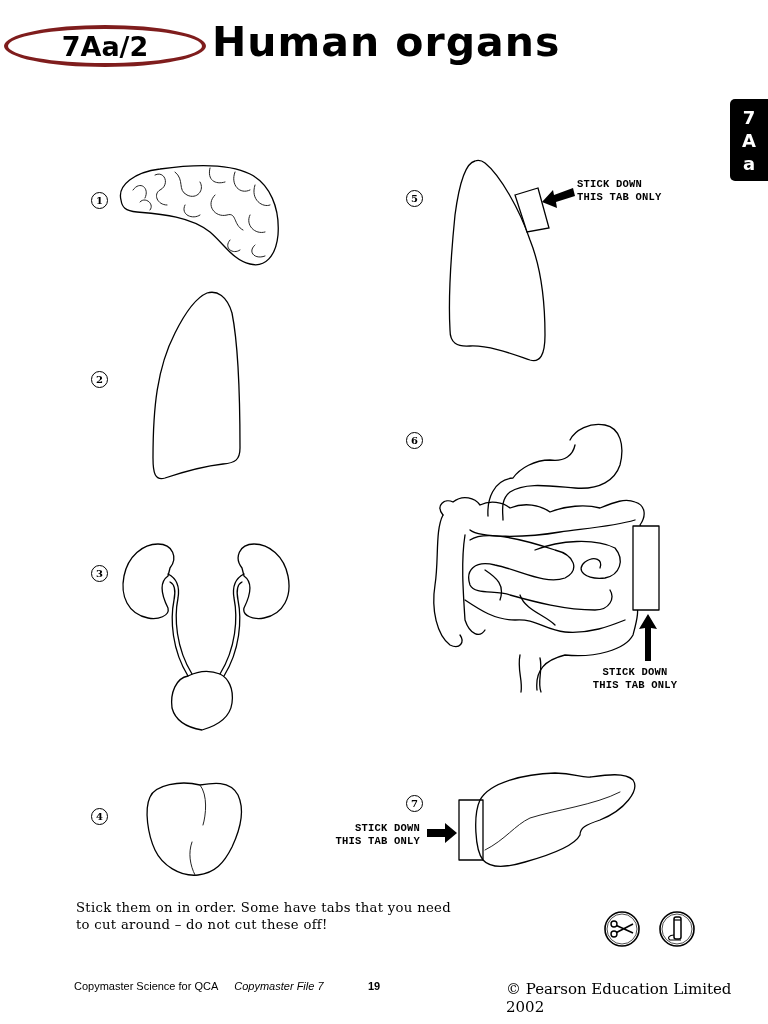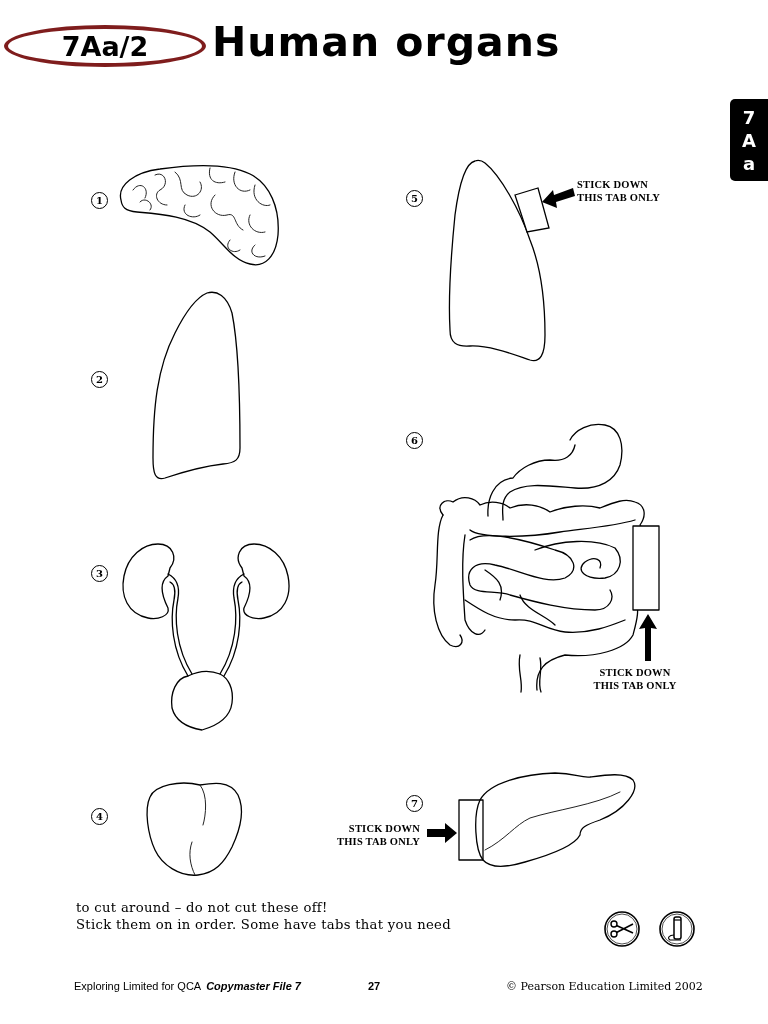--- a/index.html
+++ b/index.html
@@ -30,43 +30,43 @@
   }
 
   .organ-svg { position: absolute; overflow: visible; }
   .organ-svg path, .organ-svg rect, .organ-svg ellipse, .organ-svg polyline {
     fill: none; stroke: #000; stroke-width: 1.3; stroke-linejoin: round; stroke-linecap: round;
   }
   .organ-svg .thin { stroke-width: 1; stroke: #222; }
   .organ-svg .fillblack { fill: #000; stroke: none; }
 
   .stick-label {
-    position: absolute; font-family: Liberation Serif, serif; font-weight: bold;
+    position: absolute; font-family: Liberation Mono, monospace; font-weight: bold;
     font-size: 10.5px; line-height: 13px; letter-spacing: 0.2px; white-space: nowrap;
   }
   .stick-label span { display: block; }
   .right { text-align: right; }
   .center { text-align: center; }
 
   .instructions {
     position: absolute; left: 76px; top: 900px; width: 420px;
     font-family: "DejaVu Serif", serif; font-size: 13.2px; line-height: 16.5px; letter-spacing: 0.3px;
   }
   .instructions span { display: block; }
 
   .tool-icon { position: absolute; width: 38px; height: 38px; }
 
   .footer {
     position: absolute; top: 980px; left: 74px; right: 0; height: 18px;
     font-family: "Liberation Sans", sans-serif; font-size: 11px;
   }
   .footer .left { position: absolute; left: 0; top: 0; }
-  .footer .left b { font-weight: bold; font-style: italic; margin-left: 5px; }
+  .footer .left b { font-weight: normal; font-style: italic; margin-left: 16px; }
   .footer .page { position: absolute; left: 294px; top: 0; font-weight: bold; }
-  .footer .copy { position: absolute; left: 432px; top: 0; font-family: "DejaVu Serif", serif; font-size: 11px; }
+  .footer .copy { position: absolute; left: 432px; top: 0; font-family: "DejaVu Serif", serif; font-size: 15px; }
 </style>
 </head>
 <body>
 
 <div class="header-oval">
   <span class="header-code">7Aa/2</span>
 </div>
 <div class="page-title">Human organs</div>
 
 <div class="side-tab">
@@ -152,36 +152,36 @@
 </svg>
 <svg class="organ-svg" style="left:427px;top:823px;" width="32" height="20">
   <polygon class="fillblack" points="0,6 18,6 18,0 30,10 18,20 18,14 0,14"></polygon>
 </svg>
 <div class="stick-label right" style="left:318px;top:822px;width:102px;">
   <span>STICK DOWN</span>
   <span>THIS TAB ONLY</span>
 </div>
 
 <div class="instructions">
+  <span>Stick them on in order. Some have tabs that you need</span>
   <span>to cut around – do not cut these off!</span>
-  <span>Stick them on in order. Some have tabs that you need</span>
 </div>
 
 <svg class="tool-icon" style="left:603px;top:910px;" viewBox="0 0 38 38">
   <circle cx="19" cy="19" r="17" fill="none" stroke="#000" stroke-width="1.6"></circle>
   <circle cx="19" cy="19" r="15" fill="none" stroke="#000" stroke-width="0.7"></circle>
   <circle cx="11" cy="14" r="3" fill="none" stroke="#000" stroke-width="1.4"></circle>
   <circle cx="11" cy="24" r="3" fill="none" stroke="#000" stroke-width="1.4"></circle>
   <path d="M13.5,15.5 L30,23 M13.5,22.5 L30,14" stroke="#000" stroke-width="1.6" fill="none"></path>
 </svg>
 <svg class="tool-icon" style="left:658px;top:910px;" viewBox="0 0 38 38">
   <circle cx="19" cy="19" r="17" fill="none" stroke="#000" stroke-width="1.6"></circle>
   <circle cx="19" cy="19" r="15" fill="none" stroke="#000" stroke-width="0.7"></circle>
   <rect x="16" y="7" width="7" height="22" rx="2" fill="none" stroke="#000" stroke-width="1.5"></rect>
   <path d="M16,10 L23,10" stroke="#000" stroke-width="1.2"></path>
   <path d="M16,25 C11,25 9,28 12,30 L23,30" stroke="#000" stroke-width="1.2" fill="none"></path>
 </svg>
 
 <div class="footer">
-  <span class="left"><span>Exploring Limited for QCA</span><b>Copymaster File 7</b></span>
-  <span class="page">27</span>
+  <span class="left"><span>Copymaster Science for QCA</span><b>Copymaster File 7</b></span>
+  <span class="page">19</span>
   <span class="copy">© Pearson Education Limited 2002</span>
 </div>
 
 </body></html>

